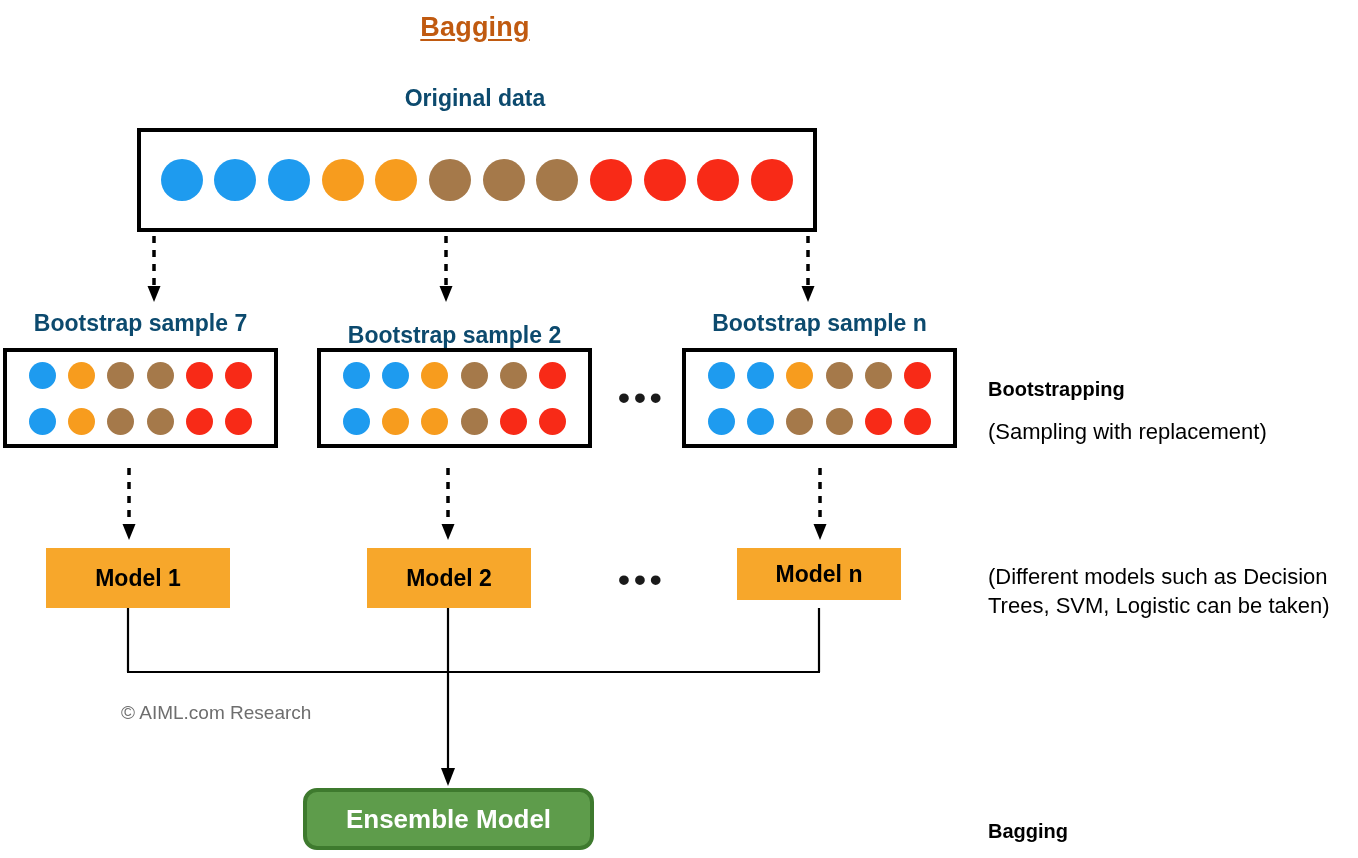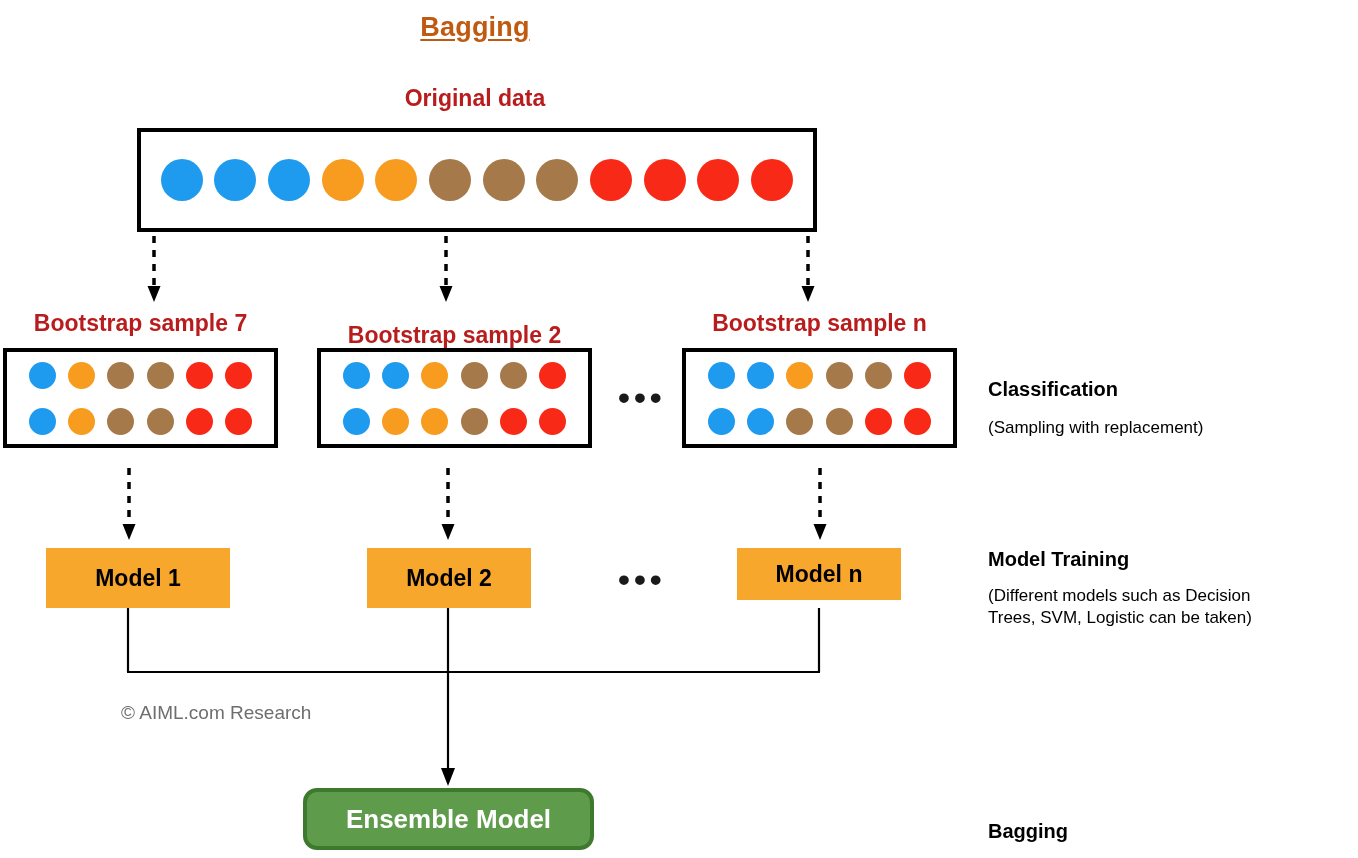--- a/index.html
+++ b/index.html
@@ -30,21 +30,21 @@
     color: #C05A10;
     text-decoration: underline;
     text-underline-offset: 3px;
     letter-spacing: 0.2px;
   }
 
   
   .box-heading {
     font-size: 23px;
     font-weight: bold;
-    color: #b91c1c;
+    color: #0c4a6e;
     text-align: center;
     white-space: nowrap;
   }
 
   
   .data-box {
     border: 4px solid #000000;
     background: #ffffff;
     box-sizing: border-box;
   }
@@ -109,21 +109,21 @@
   }
 
   
   .ann-title {
     font-size: 20px;
     font-weight: bold;
     color: #000000;
     white-space: nowrap;
   }
   .ann-sub {
-    font-size: 17px;
+    font-size: 22px;
     color: #000000;
     line-height: 1.32;
   }
 
   
   #watermark {
     font-size: 19px;
     color: #6e6e6e;
     white-space: nowrap;
   }
@@ -280,26 +280,25 @@
     <polygon points="448,786 441,768 455,768" fill="#000"></polygon>
   </svg>
 
   <div class="abs" id="watermark" style="left: 121px; top: 702px; color: rgb(110, 110, 110);">© AIML.com Research</div>
 
   <div class="abs" id="ensemble-box" style="left: 303px; top: 788px; width: 291px; height: 62px; background: rgb(94, 156, 75); border-color: rgb(62, 122, 46); text-align: right;">
     <span>Ensemble Model</span>
   </div>
 
   <div class="abs" style="left:988px; top:378px;">
-    <div class="ann-title">Classification</div>
+    <div class="ann-title">Bootstrapping</div>
     <div class="ann-sub" style="margin-top:16px;">(Sampling with replacement)</div>
   </div>
 
   <div class="abs" style="left:988px; top:548px;">
-    <div class="ann-title">Model Training</div>
     <div class="ann-sub" style="margin-top:14px;">(Different models such as Decision</div>
     <div class="ann-sub"> Trees, SVM, Logistic can be taken)</div>
   </div>
 
 
   <div class="abs" style="left:988px; top:820px;">
     <div class="ann-title">Bagging</div>
   </div>
 
 </div>

